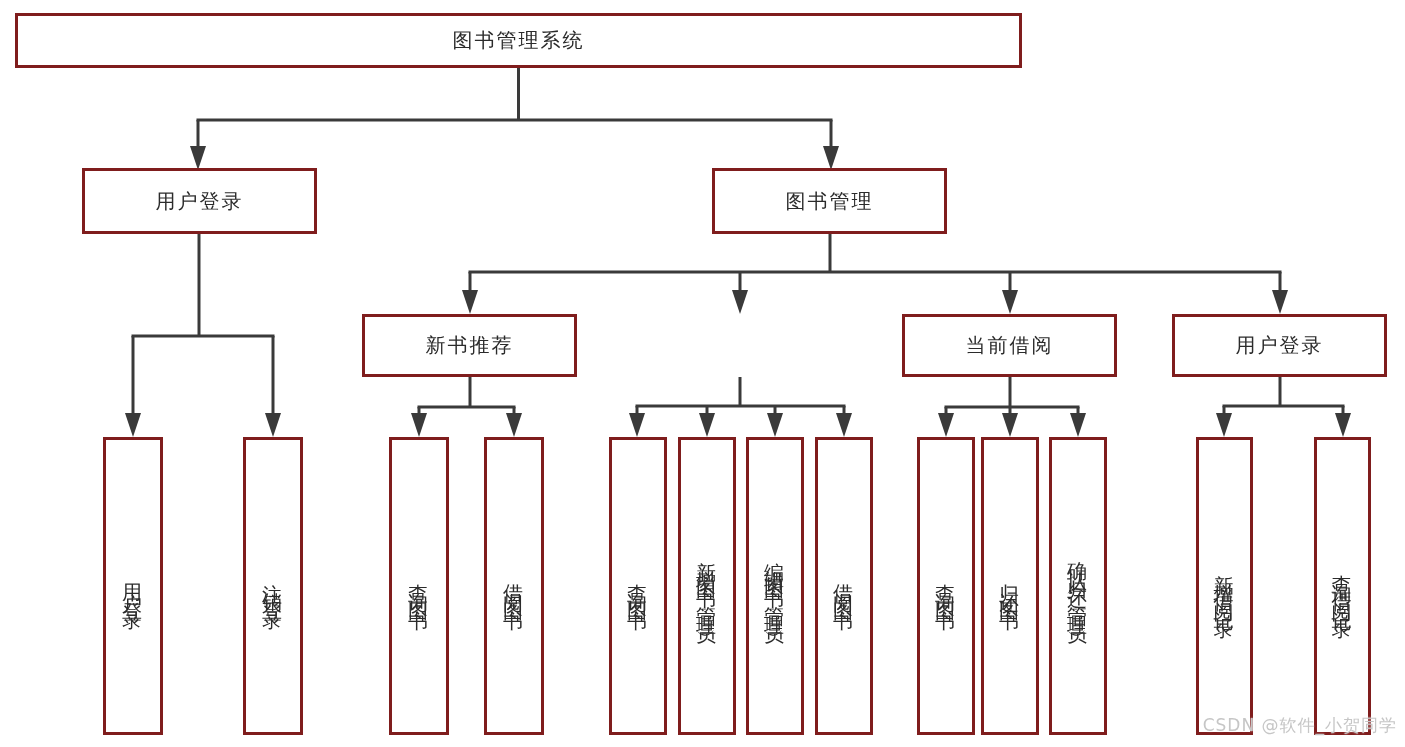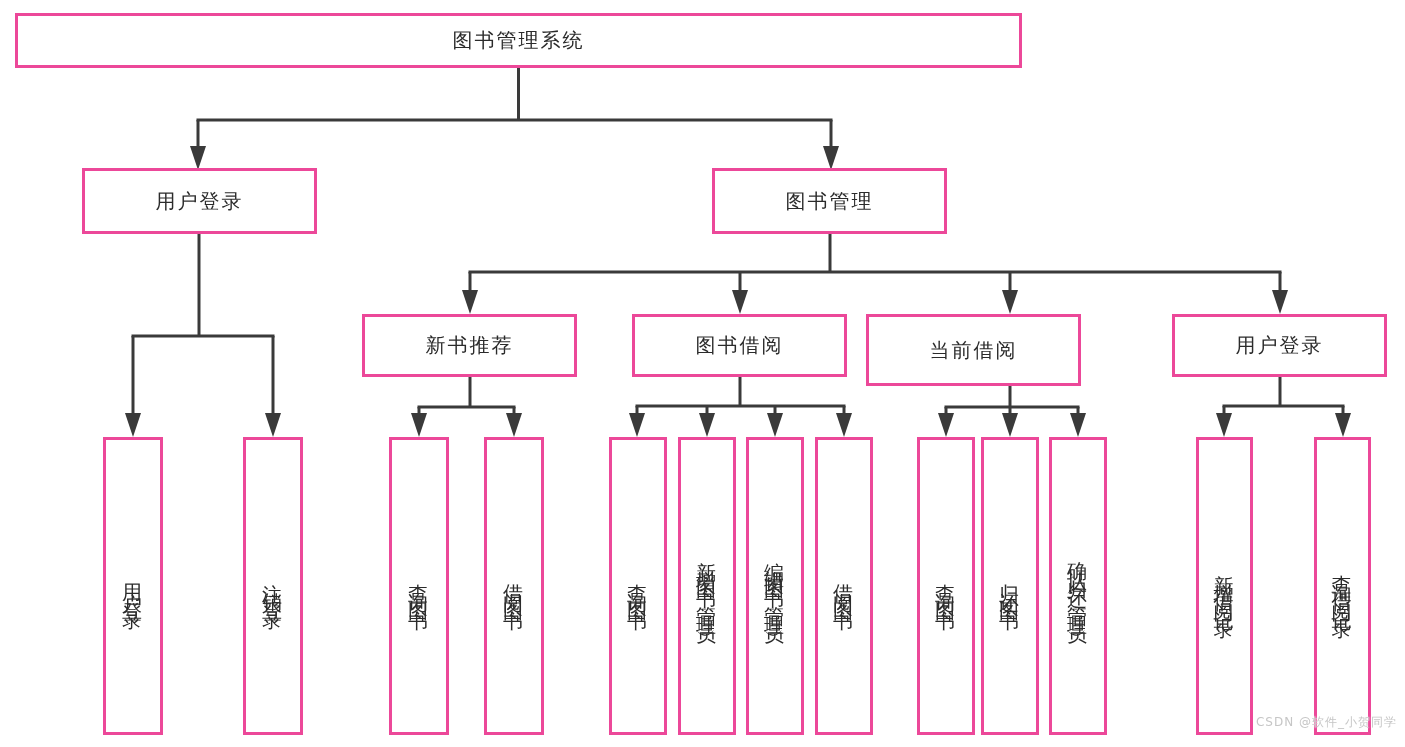--- a/index.html
+++ b/index.html
@@ -14,42 +14,42 @@
   .wires {
     position: absolute;
     left: 0; top: 0;
     width: 1405px; height: 747px;
     z-index: 0;
   }
   .node {
     position: absolute;
     box-sizing: border-box;
     background: #ffffff;
-    border: 3px solid #ec4899;
+    border: 3px solid #7f1d1d;
     display: flex;
     align-items: center;
     justify-content: center;
     font-size: 20px;
     color: #2b2b2b;
     letter-spacing: 2px;
     z-index: 1;
     white-space: nowrap;
   }
   .node.v {
     writing-mode: vertical-rl;
     text-orientation: mixed;
     letter-spacing: 9px;
     white-space: normal;
     padding: 8px 0;
   }
   .watermark {
     position: absolute;
     top: 714px;
     right: 8px;
-    font-size: 12px;
+    font-size: 17px;
     letter-spacing: 1px;
     color: #c6c6c6;
     text-shadow: 0 0 2px #ffffff;
     z-index: 2;
   }
 </style>
 </head>
 <body>
 
 <div class="canvas">
@@ -108,22 +108,21 @@
       <line x1="1343" y1="406" x2="1343" y2="421" stroke="#3a3a3a" stroke-width="3"></line>
       <polygon points="1335,413 1351,413 1343,437" fill="#3a3a3a"></polygon>
     </svg>
 
   <div class="node" style="left:15px; top:13px; width:1007px; height:55px;">图书管理系统</div>
 
   <div class="node" style="left:82px; top:168px; width:235px; height:66px;">用户登录</div>
   <div class="node" style="left:362px; top:314px; width:215px; height:63px;">新书推荐</div>
 
   <div class="node" style="left:712px; top:168px; width:235px; height:66px;">图书管理</div>
-  <div class="node" style="left:632px; top:314px; width:215px; height:63px;">图书借阅</div>
-  <div class="node" style="left:866px; top:314px; width:215px; height:72px;">当前借阅</div>
+  <div class="node" style="left:902px; top:314px; width:215px; height:63px;">当前借阅</div>
   <div class="node" style="left:1172px; top:314px; width:215px; height:63px;">用户登录</div>
 
   <div class="node v" style="left:103px; top:437px; width:60px; height:298px;">用户登录</div>
   <div class="node v" style="left:243px; top:437px; width:60px; height:298px;">注销登录</div>
 
   <div class="node v" style="left:389px; top:437px; width:60px; height:298px;">查询图书</div>
   <div class="node v" style="left:484px; top:437px; width:60px; height:298px;">借阅图书</div>
 
   <div class="node v" style="left:609px; top:437px; width:58px; height:298px;">查询图书</div>
   <div class="node v" style="left:678px; top:437px; width:58px; height:298px;">新增图书（管理员）</div>

